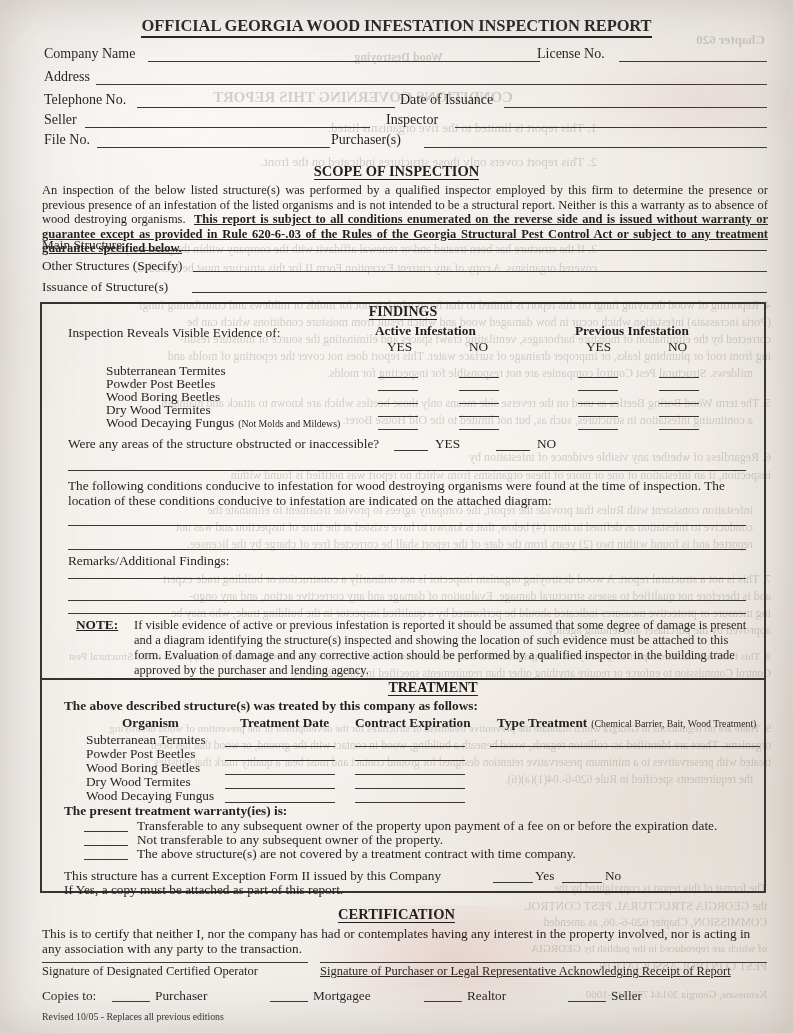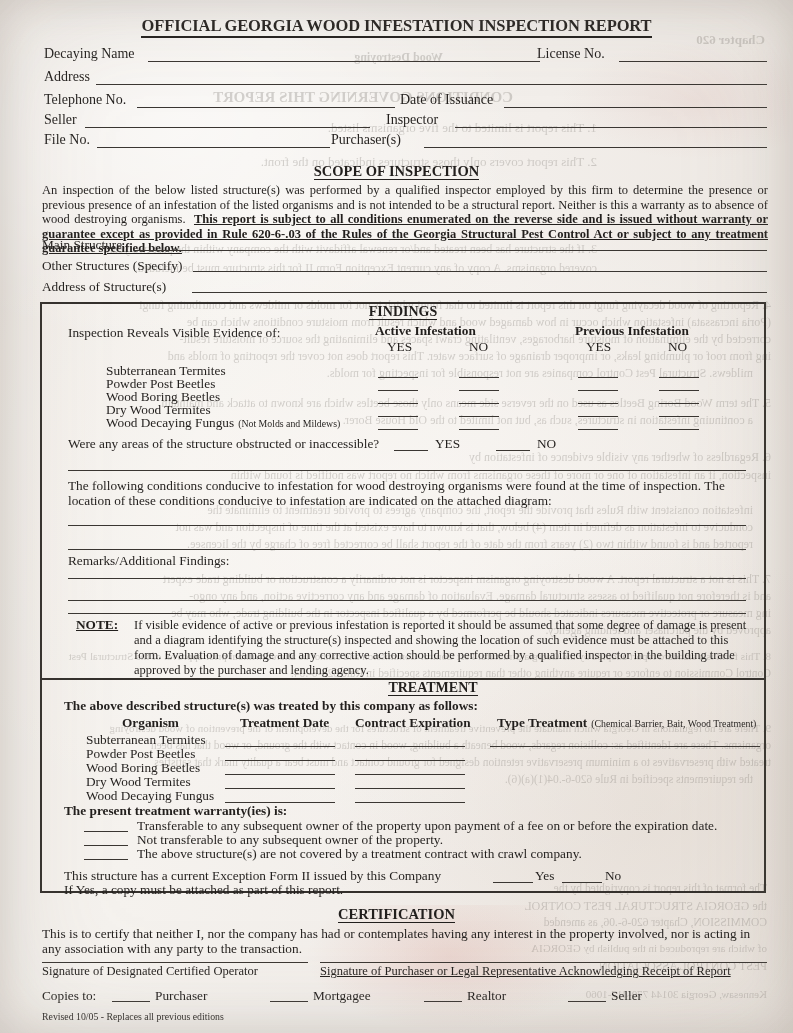--- a/index.html
+++ b/index.html
@@ -157,21 +157,21 @@
     <div class="bl" style="left:26px; top:914px; font-size:11.5px;">COMMISSION, Chapter 620-6-.06, as amended</div>
     <div class="bl" style="left:26px; top:940px; font-size:11px;">of which are reproduced in the publish by GEORGIA</div>
     <div class="bl" style="left:26px; top:957px; font-size:12px;">PEST CONTROL ASSOCIATION</div>
     <div class="bl" style="left:26px; top:986px; font-size:11px;">Kennesaw, Georgia  30144   770-417-1060</div>
   </div>
 
   <div id="doc-title">
     <span>OFFICIAL GEORGIA WOOD INFESTATION INSPECTION REPORT</span>
   </div>
 
-  <div class="t f14" style="left:44px; top:46px;">Decaying Name</div>
+  <div class="t f14" style="left:44px; top:46px;">Company Name</div>
   <div class="blank" style="left:148px; top:61px; width:392px;"></div>
   <div class="t f14" style="left:537px; top:46px;">License No.</div>
   <div class="blank" style="left:619px; top:61px; width:148px;"></div>
 
   <div class="t f14" style="left:44px; top:69px;">Address</div>
   <div class="blank" style="left:96px; top:84px; width:671px;"></div>
 
   <div class="t f14" style="left:44px; top:92px;">Telephone No.</div>
   <div class="blank" style="left:137px; top:107px; width:258px;"></div>
   <div class="t f14" style="left:400px; top:92px;">Date of Issuance</div>
@@ -195,21 +195,21 @@
     <span>An inspection of the below listed structure(s) was performed by a qualified inspector employed by this firm to determine the presence or previous presence of an infestation of the listed organisms and is not intended to be a structural report.  Neither is this a warranty as to absence of wood destroying organisms.</span>
     <span class="b u" style="margin-left:4px;">This report is subject to all conditions enumerated on the reverse side and is issued without warranty or guarantee except as provided in Rule 620-6-.03 of the Rules of the Georgia Structural Pest Control Act or subject to any treatment guarantee specified below.</span>
   </div>
 
   <div class="t f13" style="left:42px; top:237px;">Main Structure</div>
   <div class="blank" style="left:135px; top:250px; width:632px;"></div>
 
   <div class="t f13" style="left:42px; top:258px;">Other Structures (Specify)</div>
   <div class="blank" style="left:193px; top:271px; width:574px;"></div>
 
-  <div class="t f13" style="left:42px; top:279px;">Address of Structure(s)</div>
+  <div class="t f13" style="left:42px; top:279px;">Issuance of Structure(s)</div>
   <div class="blank" style="left:192px; top:292px; width:575px;"></div>
 
   <div class="box" style="left:40px; top:302px; width:726px; height:378px;"></div>
 
   <div class="sec-head" style="left:40px; top:304px; width:726px; font-size:14px;">
     <span>FINDINGS</span>
   </div>
 
   <div class="t f13" style="left:68px; top:325px;">Inspection Reveals Visible Evidence of:</div>
 
@@ -310,21 +310,21 @@
   <div class="t f13" style="left:86px; top:788px;">Wood Decaying Fungus</div>
   <div class="blank" style="left:225px; top:802px; width:110px;"></div>
   <div class="blank" style="left:355px; top:802px; width:110px;"></div>
 
   <div class="t b f13" style="left:64px; top:803px;">The present treatment warranty(ies) is:</div>
   <div class="blank" style="left:84px; top:831px; width:44px;"></div>
   <div class="t f13" style="left:137px; top:818px;">Transferable to any subsequent owner of the property upon payment of a fee on or before the expiration date.</div>
   <div class="blank" style="left:84px; top:845px; width:44px;"></div>
   <div class="t f13" style="left:137px; top:832px;">Not transferable to any subsequent owner of the property.</div>
   <div class="blank" style="left:84px; top:859px; width:44px;"></div>
-  <div class="t f13" style="left:137px; top:846px;">The above structure(s) are not covered by a treatment contract with crawl company.</div>
+  <div class="t f13" style="left:137px; top:846px;">The above structure(s) are not covered by a treatment contract with time company.</div>
 
   <div class="t f13" style="left:64px; top:882px;">If Yes, a copy must be attached as part of this report.</div>
   <div class="t f13" style="left:64px; top:868px;">This structure has a current Exception Form II issued by this Company</div>
   <div class="blank" style="left:493px; top:882px; width:40px;"></div>
   <div class="t f13" style="left:535px; top:868px;">Yes</div>
   <div class="blank" style="left:562px; top:882px; width:40px;"></div>
   <div class="t f13" style="left:605px; top:868px;">No</div>
 
   <div class="sec-head" style="left:0; top:906px; width:793px;">
     <span>CERTIFICATION</span>

